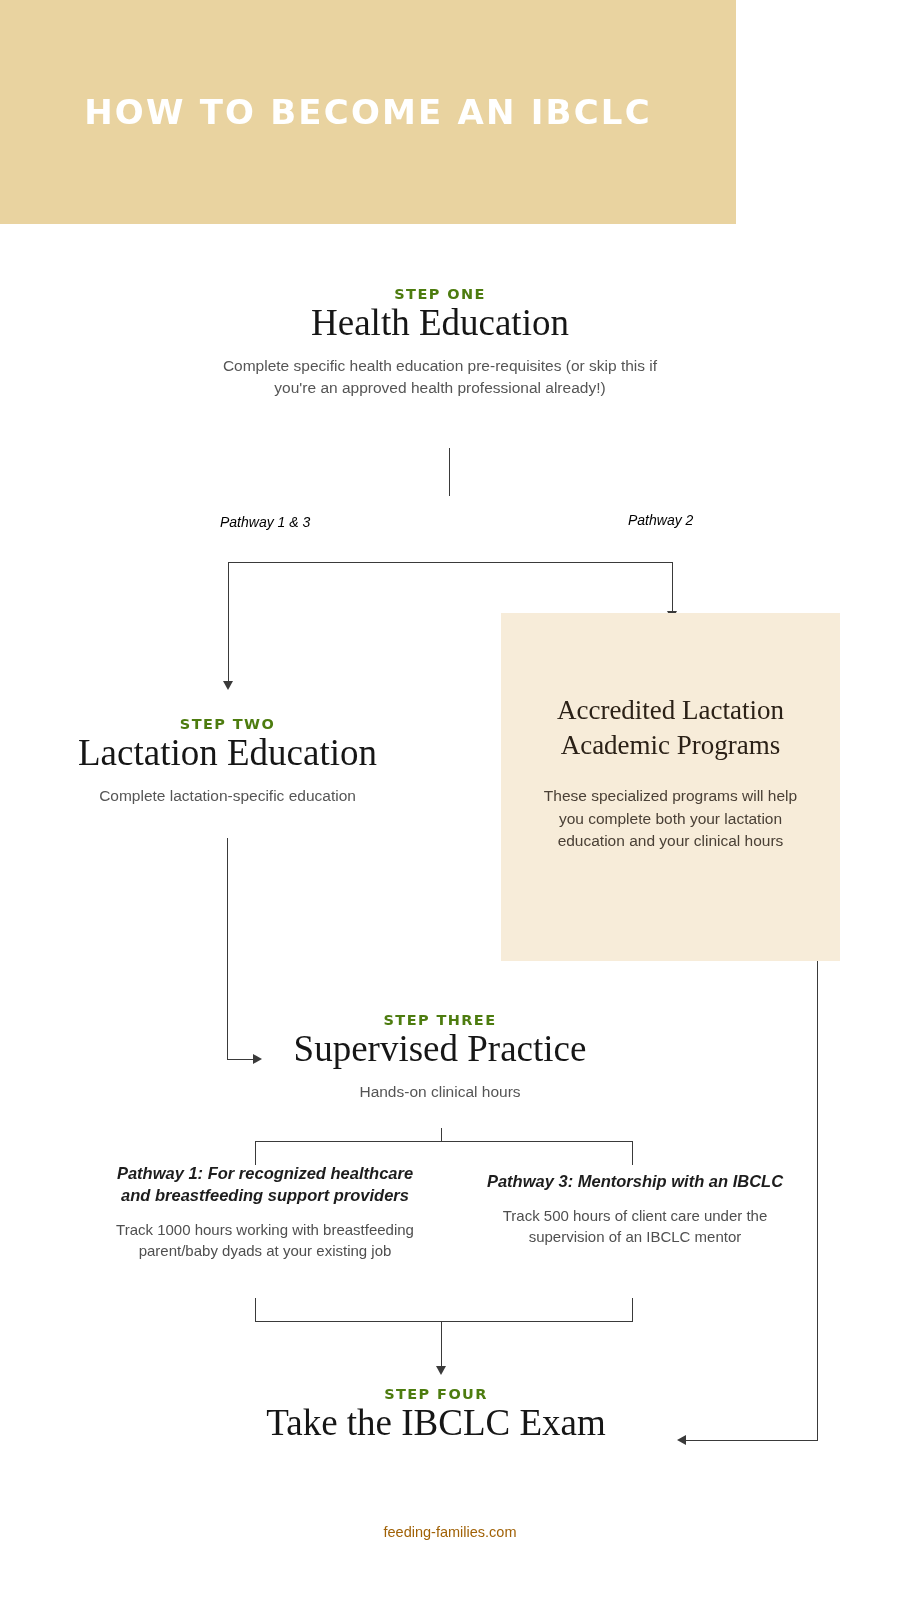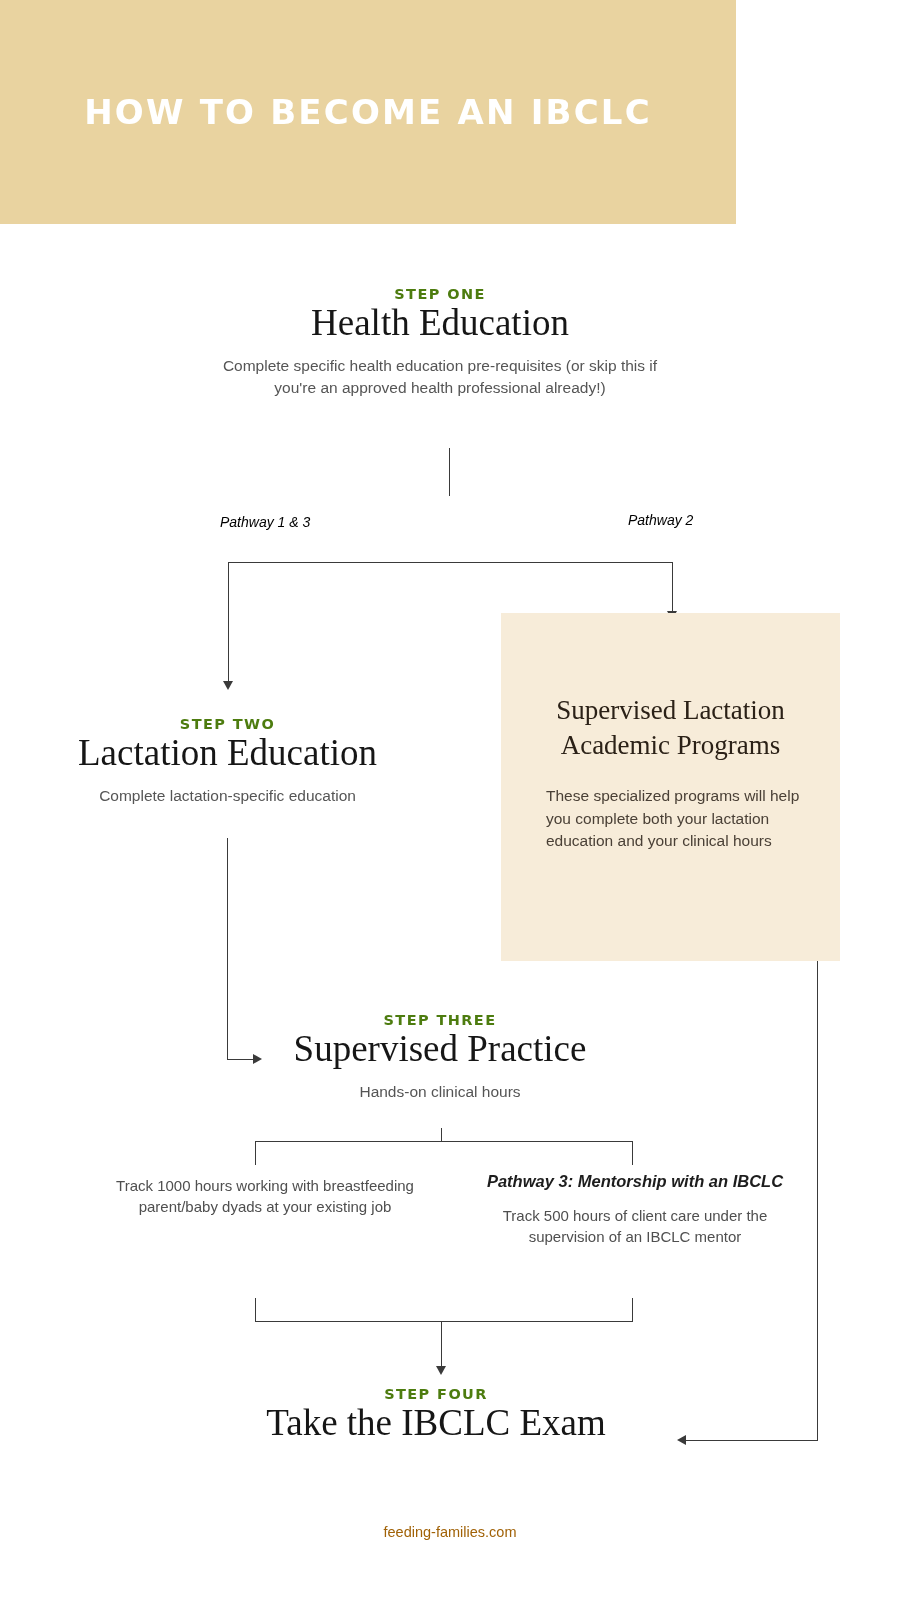--- a/index.html
+++ b/index.html
@@ -136,24 +136,23 @@
     font-size: 27px;
     color: #2b2117;
     text-align: center;
     line-height: 1.3;
     padding: 80px 22px 0 22px;
   }
   #accredited-box .box-desc {
     font-family: "Liberation Sans", sans-serif;
     font-size: 15.5px;
     color: #4a4036;
-    text-align: left;
+    text-align: center;
     line-height: 1.45;
     padding: 22px 30px 0 30px;
-    margin-left: 15px;
   }
 
   
   #box-down   { left: 817px; top: 961px; height: 480px; }
   #box-left   { left: 686px; top: 1440px; width: 132px; }
   #box-arrow  { left: 677px; top: 1435px; }
 
   
   #step-three { left: 200px; top: 1012px; width: 480px; }
 
@@ -234,40 +233,41 @@
   <div class="step-label">STEP TWO</div>
   <div class="step-title">Lactation Education</div>
   <div class="step-desc">Complete lactation-specific education</div>
 </div>
 
 <div class="line vline" id="two-down"></div>
 <div class="line hline" id="two-right"></div>
 <div class="arrow-right" id="two-arrow"></div>
 
 <div class="block" id="accredited-box">
-  <div class="box-title">Supervised Lactation Academic Programs</div>
+  <div class="box-title">Accredited Lactation Academic Programs</div>
   <div class="box-desc">These specialized programs will help you complete both your lactation education and your clinical hours</div>
 </div>
 
 <div class="line vline" id="box-down"></div>
 <div class="line hline" id="box-left"></div>
 <div class="arrow-left" id="box-arrow"></div>
 
 <div class="block" id="step-three">
   <div class="step-label">STEP THREE</div>
   <div class="step-title">Supervised Practice</div>
   <div class="step-desc">Hands-on clinical hours</div>
 </div>
 
 <div class="line vline" id="three-stem"></div>
 <div class="line hline" id="three-split-h"></div>
 <div class="line vline" id="three-left-v"></div>
 <div class="line vline" id="three-right-v"></div>
 
 <div class="pathway-col" id="pathway-1-col">
+  <div class="pathway-title">Pathway 1: For recognized healthcare and breastfeeding support providers</div>
   <div class="pathway-desc">Track 1000 hours working with breastfeeding parent/baby dyads at your existing job</div>
 </div>
 
 <div class="pathway-col" id="pathway-3-col">
   <div class="pathway-title">Pathway 3: Mentorship with an IBCLC</div>
   <div class="pathway-desc">Track 500 hours of client care under the supervision of an IBCLC mentor</div>
 </div>
 
 <div class="line vline" id="merge-left-v"></div>
 <div class="line vline" id="merge-right-v"></div>

